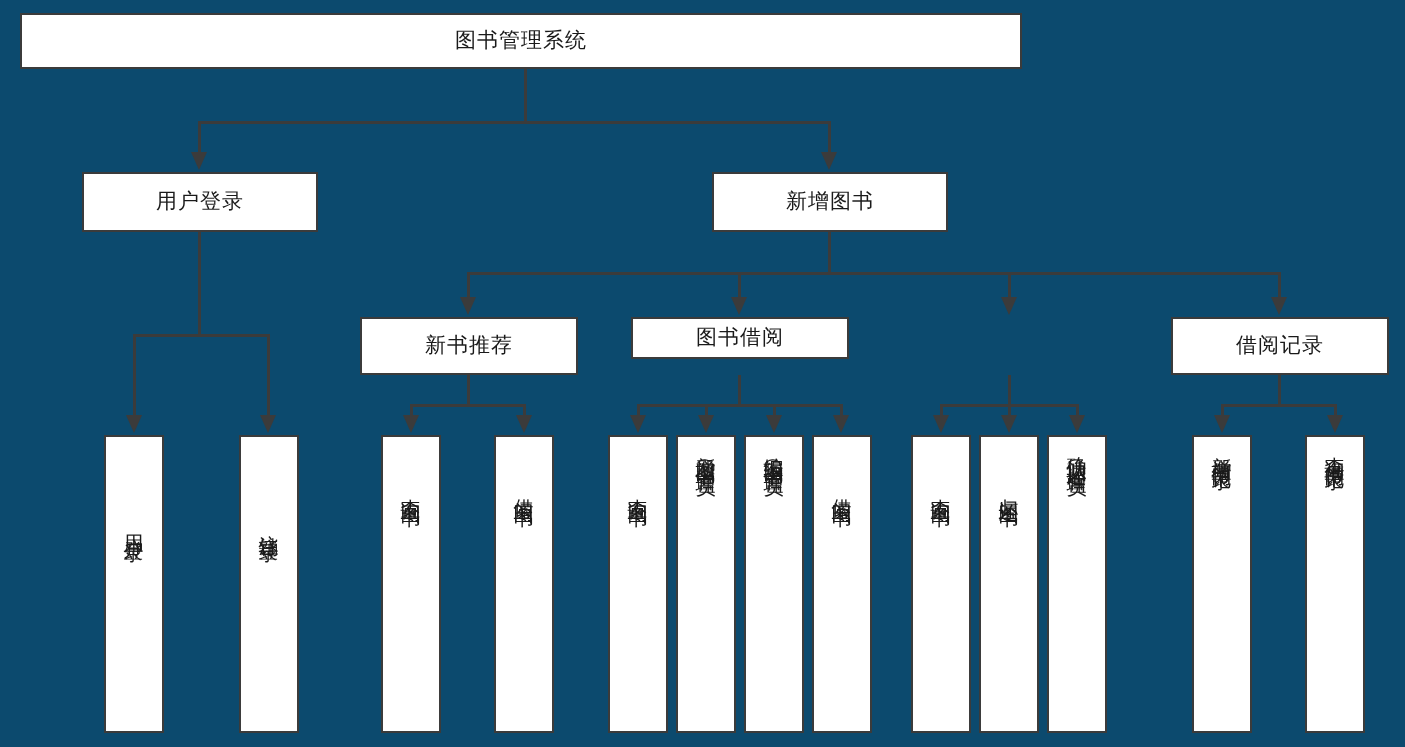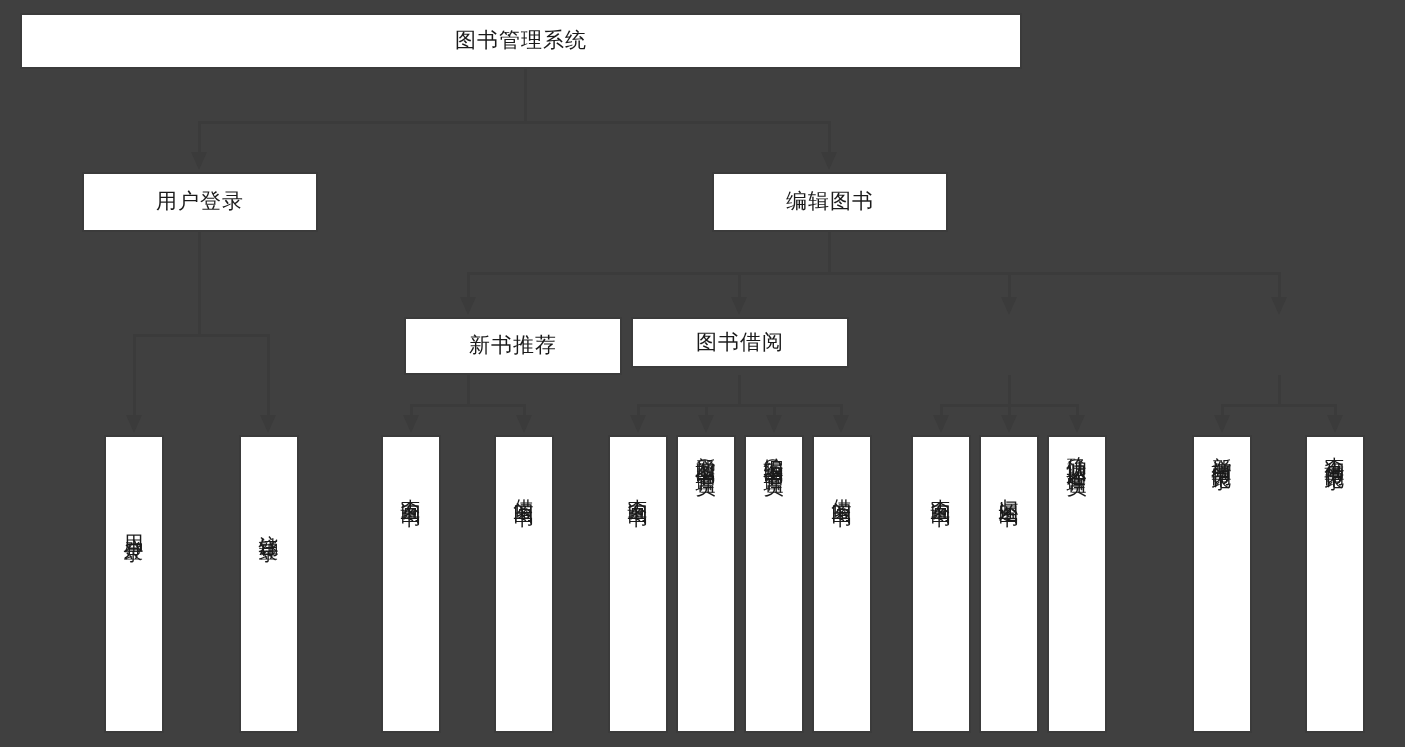--- a/index.html
+++ b/index.html
@@ -7,21 +7,21 @@
     padding: 0;
     background: #ffffff;
   }
   body {
     font-family: "DejaVu Sans", "Liberation Sans", sans-serif;
   }
   #canvas {
     position: relative;
     width: 1405px;
     height: 747px;
-    background: #404040;
+    background: #0c4a6e;
     overflow: hidden;
   }
   .node {
     position: absolute;
     box-sizing: border-box;
     border: 2.5px solid #3b3b3b;
     background: #ffffff;
     display: flex;
     align-items: center;
     justify-content: center;
@@ -93,21 +93,21 @@
 
   <div class="line vline" style="left:198px; top:121px; width:2.5px; height:33px;"></div>
   <div class="arrow" style="left:191px; top:152px;"></div>
   <div class="line vline" style="left:828px; top:121px; width:2.5px; height:33px;"></div>
   <div class="arrow" style="left:821px; top:152px;"></div>
 
   <div class="node" style="left:82px; top:172px; width:236px; height:60px;">
     <span class="node-label">用户登录</span>
   </div>
   <div class="node" style="left:712px; top:172px; width:236px; height:60px;">
-    <span class="node-label">编辑图书</span>
+    <span class="node-label">新增图书</span>
   </div>
 
   <div class="line vline" style="left:198px; top:232px; width:2.5px; height:104px;"></div>
   <div class="line hline" style="left:133px; top:334px; width:136px; height:2.5px;"></div>
   <div class="line vline" style="left:133px; top:334px; width:2.5px; height:83px;"></div>
   <div class="arrow" style="left:126px; top:415px;"></div>
   <div class="line vline" style="left:267px; top:334px; width:2.5px; height:83px;"></div>
   <div class="arrow" style="left:260px; top:415px;"></div>
 
   <div class="node leaf tall-center" style="left:104px; top:435px; width:60px; height:298px;">
@@ -125,25 +125,28 @@
 
   <div class="line vline" style="left:738px; top:272px; width:2.5px; height:27px;"></div>
   <div class="arrow" style="left:731px; top:297px;"></div>
 
   <div class="line vline" style="left:1008px; top:272px; width:2.5px; height:27px;"></div>
   <div class="arrow" style="left:1001px; top:297px;"></div>
 
   <div class="line vline" style="left:1278px; top:272px; width:2.5px; height:27px;"></div>
   <div class="arrow" style="left:1271px; top:297px;"></div>
 
-  <div class="node" style="left:360px; top:317px; width:218px; height:58px;margin-left:44px;">
+  <div class="node" style="left:360px; top:317px; width:218px; height:58px;">
     <span class="node-label">新书推荐</span>
   </div>
-  <div class="node" style="left:631px; top:317px; width:218px; height:51px;">
+  <div class="node" style="left:631px; top:317px; width:218px; height:42px;">
     <span class="node-label">图书借阅</span>
+  </div>
+  <div class="node" style="left:1171px; top:317px; width:218px; height:58px;">
+    <span class="node-label">借阅记录</span>
   </div>
 
   <div class="line vline" style="left:467px; top:375px; width:2.5px; height:31px;"></div>
   <div class="line hline" style="left:410px; top:404px; width:115px; height:2.5px;"></div>
   <div class="line vline" style="left:410px; top:404px; width:2.5px; height:13px;"></div>
   <div class="arrow" style="left:403px; top:415px;"></div>
   <div class="line vline" style="left:523px; top:404px; width:2.5px; height:13px;"></div>
   <div class="arrow" style="left:516px; top:415px;"></div>
 
   <div class="node leaf mid-center" style="left:381px; top:435px; width:60px; height:298px;">

